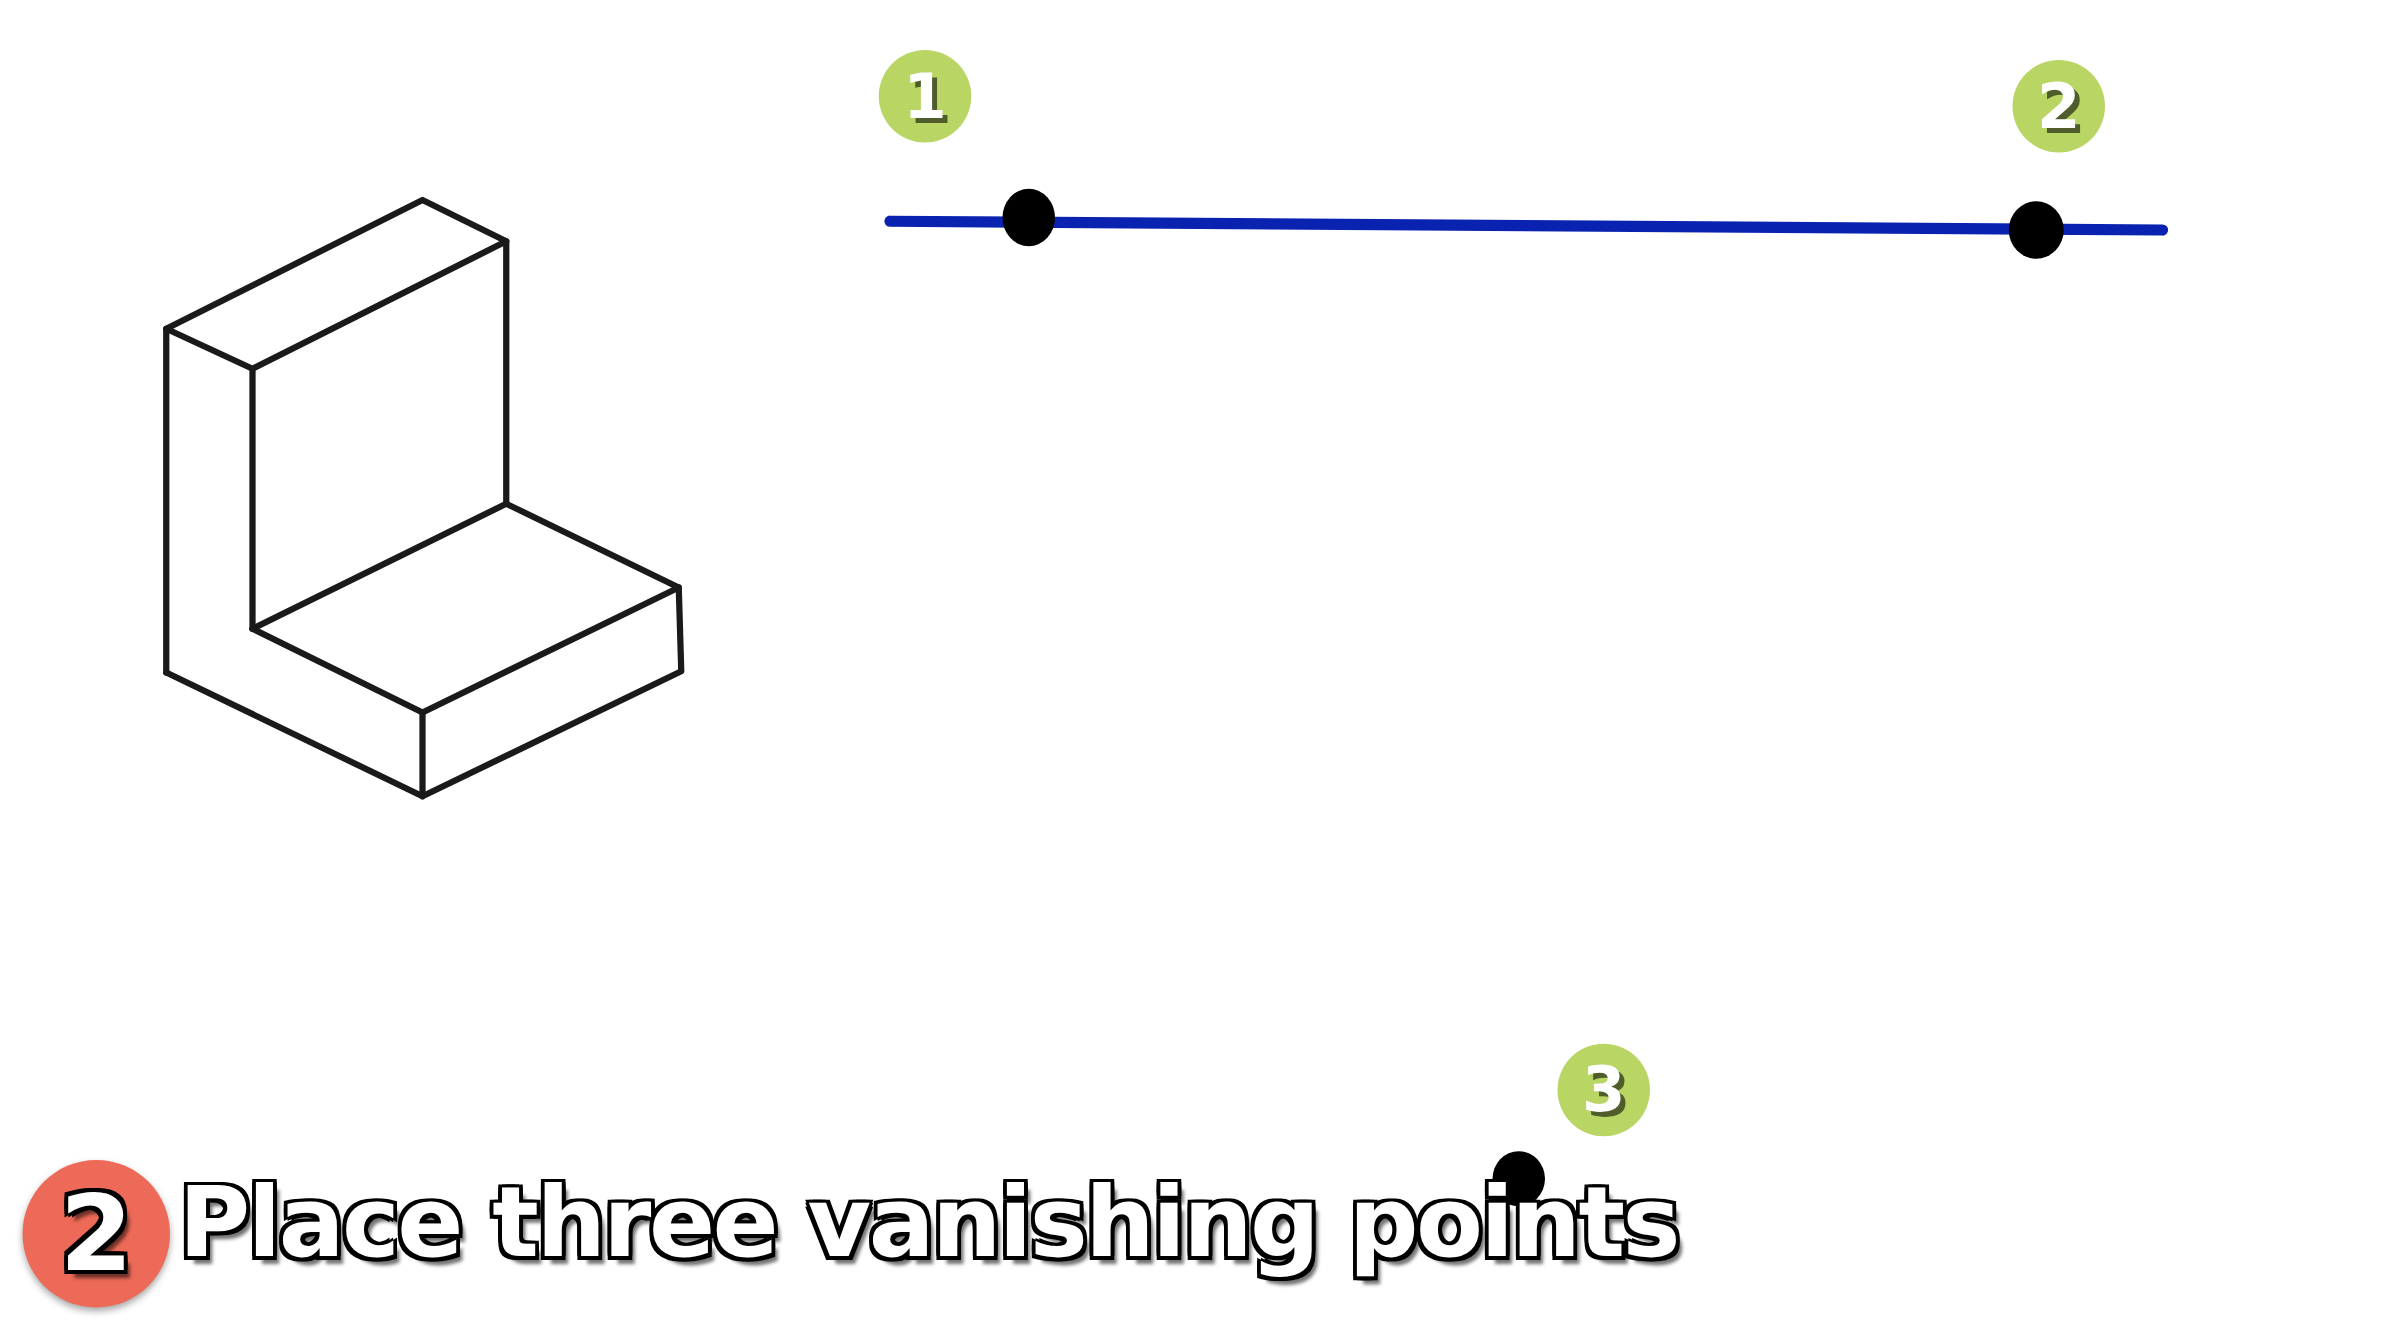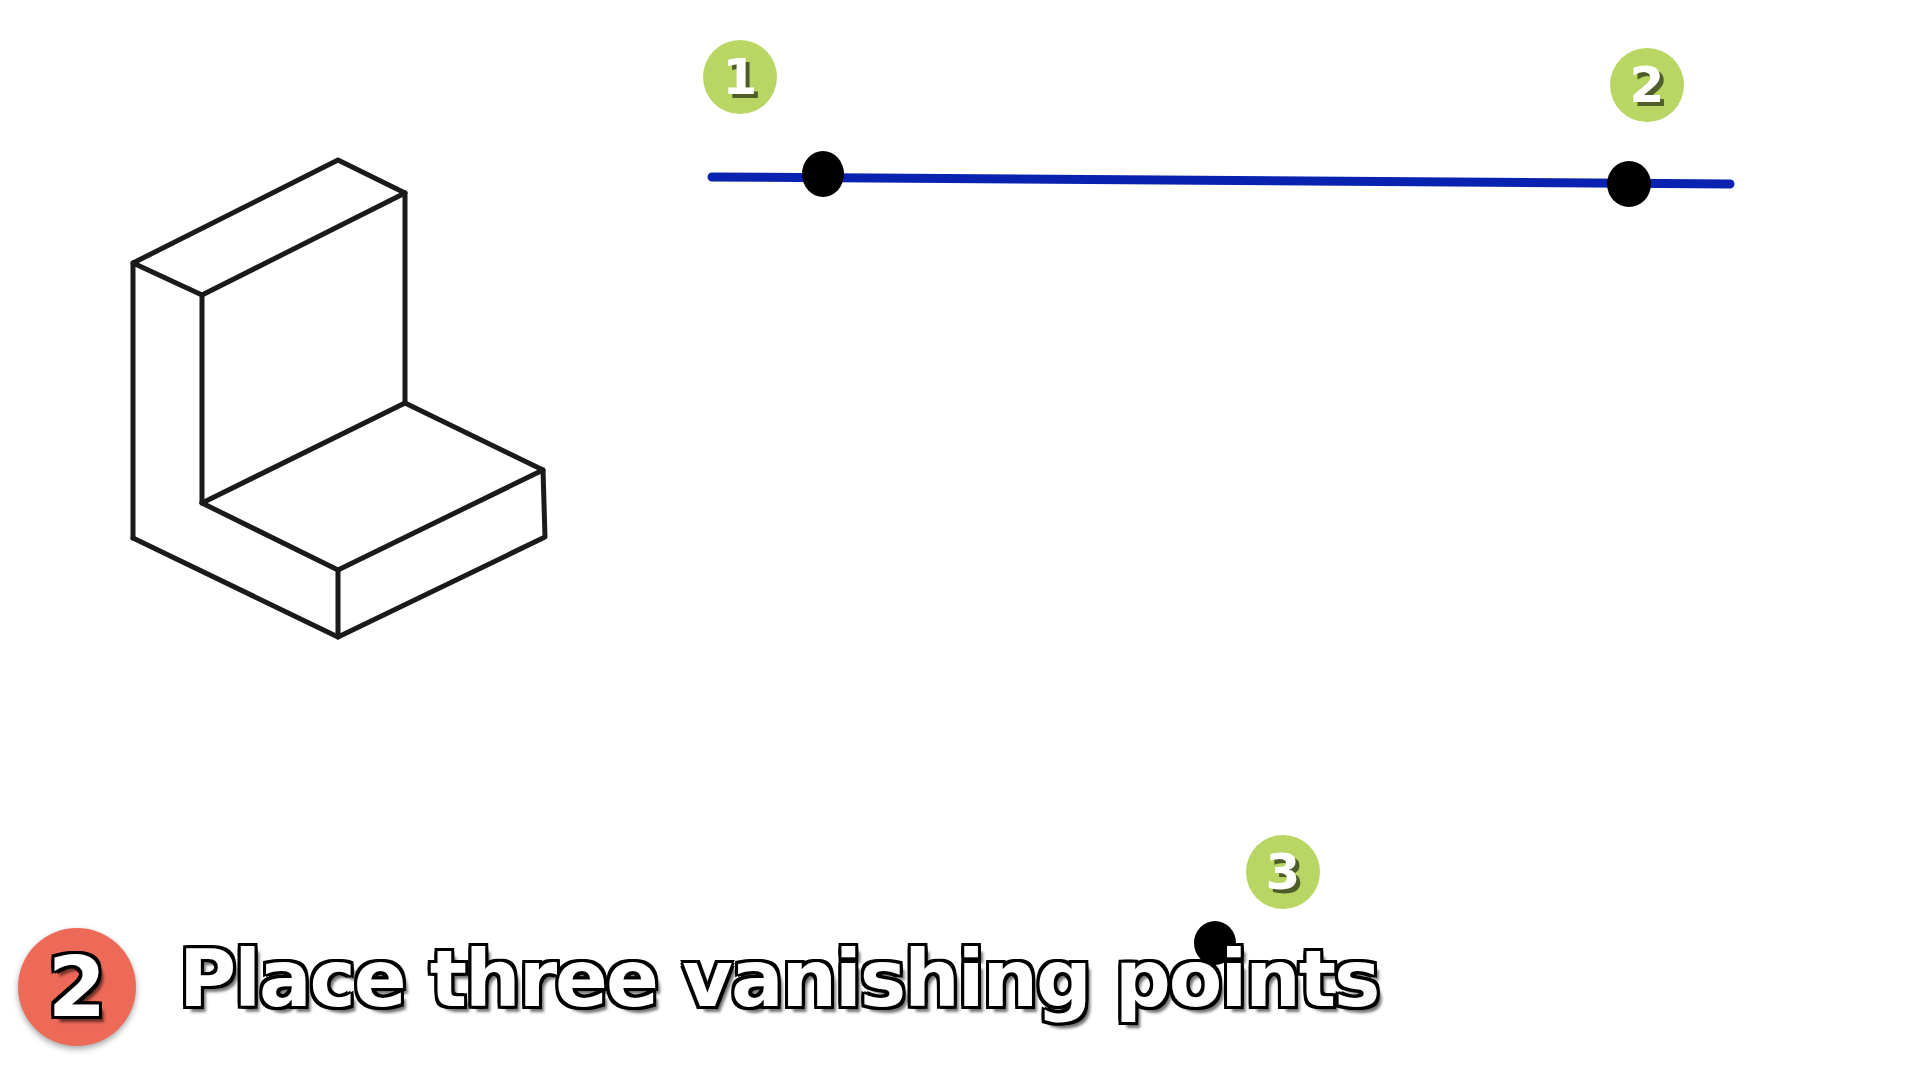--- a/index.html
+++ b/index.html
@@ -12,21 +12,21 @@
   .step-circle{position:absolute;left:18px;top:928px;width:118px;height:118px;border-radius:50%;
          background:#ee6a58;box-shadow:0 3px 6px rgba(0,0,0,0.35);
          display:flex;align-items:center;justify-content:center;}
   .outlined{color:#ffffff;font-weight:bold;font-family:"DejaVu Sans",sans-serif;
          -webkit-text-stroke:0;
          text-shadow:
            -3px -3px 0 #000, 3px -3px 0 #000, -3px 3px 0 #000, 3px 3px 0 #000,
            0 -3px 0 #000, 0 3px 0 #000, -3px 0 0 #000, 3px 0 0 #000,
            5px 6px 3px rgba(0,0,0,0.55);}
   .step-num{font-size:84px;line-height:1;}
-  .title{position:absolute;left:143px;top:940px;font-size:78px;line-height:1;letter-spacing:-2px;white-space:nowrap;margin-left:36px;}
+  .title{position:absolute;left:143px;top:940px;font-size:78px;line-height:1;letter-spacing:-2px;white-space:nowrap;}
 </style>
 </head>
 <body>
 
 <svg class="canvas" width="1920" height="1066" viewBox="0 0 1920 1066">
 
   <g fill="none" stroke="#1a1a1a" stroke-width="5" stroke-linejoin="round" stroke-linecap="round">
 
     <polygon points="133,263 338,160 405,193 202,295"></polygon>
 

